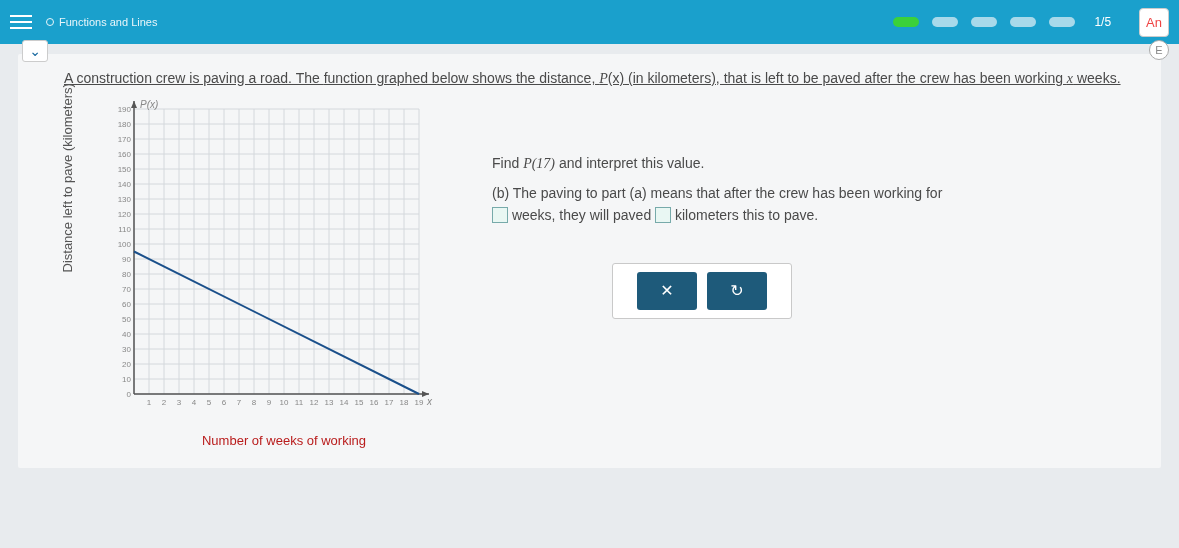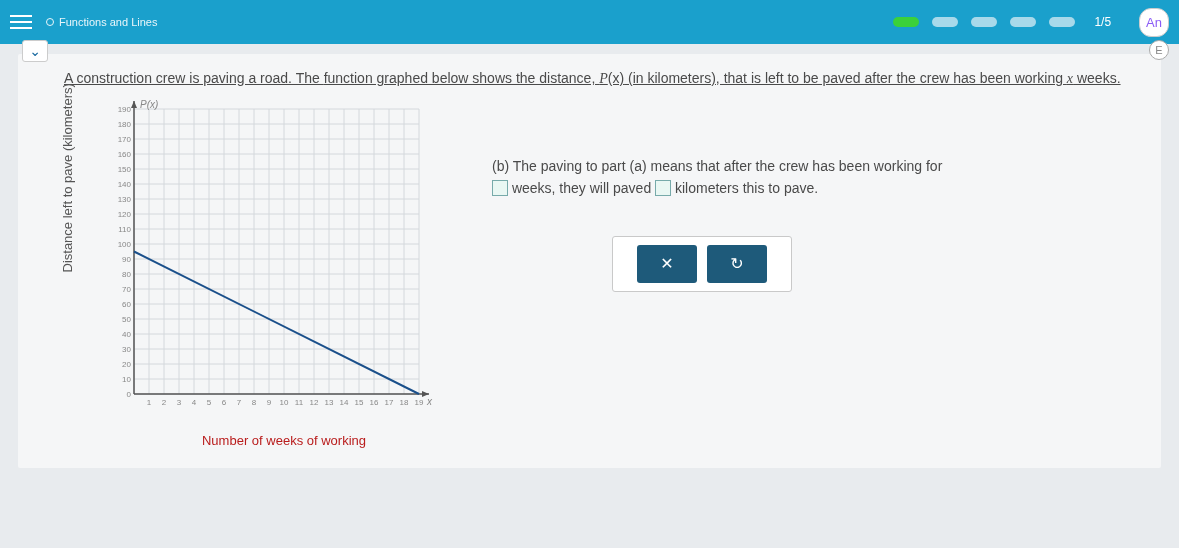--- a/index.html
+++ b/index.html
@@ -23,21 +23,21 @@
   .menu-icon { width: 22px; display:flex; flex-direction:column; gap:4px; cursor:pointer;}
   .menu-icon span { height:2px; background:#fff; width:100%; }
   .title-block { flex:1; }
   .breadcrumb { font-size: 11px; opacity: .9; display:flex; align-items:center; gap:5px;}
   .breadcrumb .dot{width:8px;height:8px;border:1.5px solid #fff;border-radius:50%;}
   .subtitle { font-size: 13px; font-weight: bold; margin-top:2px;}
   .progress-seg { display:flex; gap:13px; align-items:center;}
   .seg { width:26px; height:10px; border-radius:5px; background:#a8d9ea; }
   .seg.filled { background:#3bd13b; }
   .progress-label{ color:#fff; font-size:12px; margin-left:6px;}
-  .an-btn { background:#fff; color:#8b5cf6; border:1px solid #ccc; border-radius:12px; padding:6px 6px; font-size:13px; margin-left:14px;}
+  .an-btn { background:#fff; color:#ef4444; border:1px solid #ccc; border-radius:4px; padding:6px 6px; font-size:13px; margin-left:14px;}
   .surface {
     background:#f5f6f7;
     margin: 10px 18px 0 18px;
     border-radius:2px;
     position: relative;
     padding: 0;
   }
   .chevron-tab{
     position:absolute; top:-14px; left:4px;
     background:#fff; border:1px solid #ccc; border-radius:3px;
@@ -213,20 +213,23 @@
                 <text class="ticktext" x="255" y="296">17</text>
                 <text class="ticktext" x="270" y="296">18</text>
                 <text class="ticktext" x="285" y="296">19</text>
             </g>
           </g>
         </svg>
         <div class="xaxis-label">Number of weeks of working</div>
       </div>
 
       <div class="rhs">
+        <p>
+          <span>Find </span><span class="math-it">P(17)</span><span> and interpret this value.</span>
+        </p>
         <p style="max-width:460px; line-height:1.6;">
           <span>(b) </span><span>The paving to part (a) means that after the crew has been working for </span><span class="answer-box"></span><span> weeks, they will paved </span><span class="answer-box"></span><span> kilometers this to pave.</span>
         </p>
 
         <div class="action-bar">
           <button>✕</button>
           <button>↻</button>
         </div>
       </div>
 

